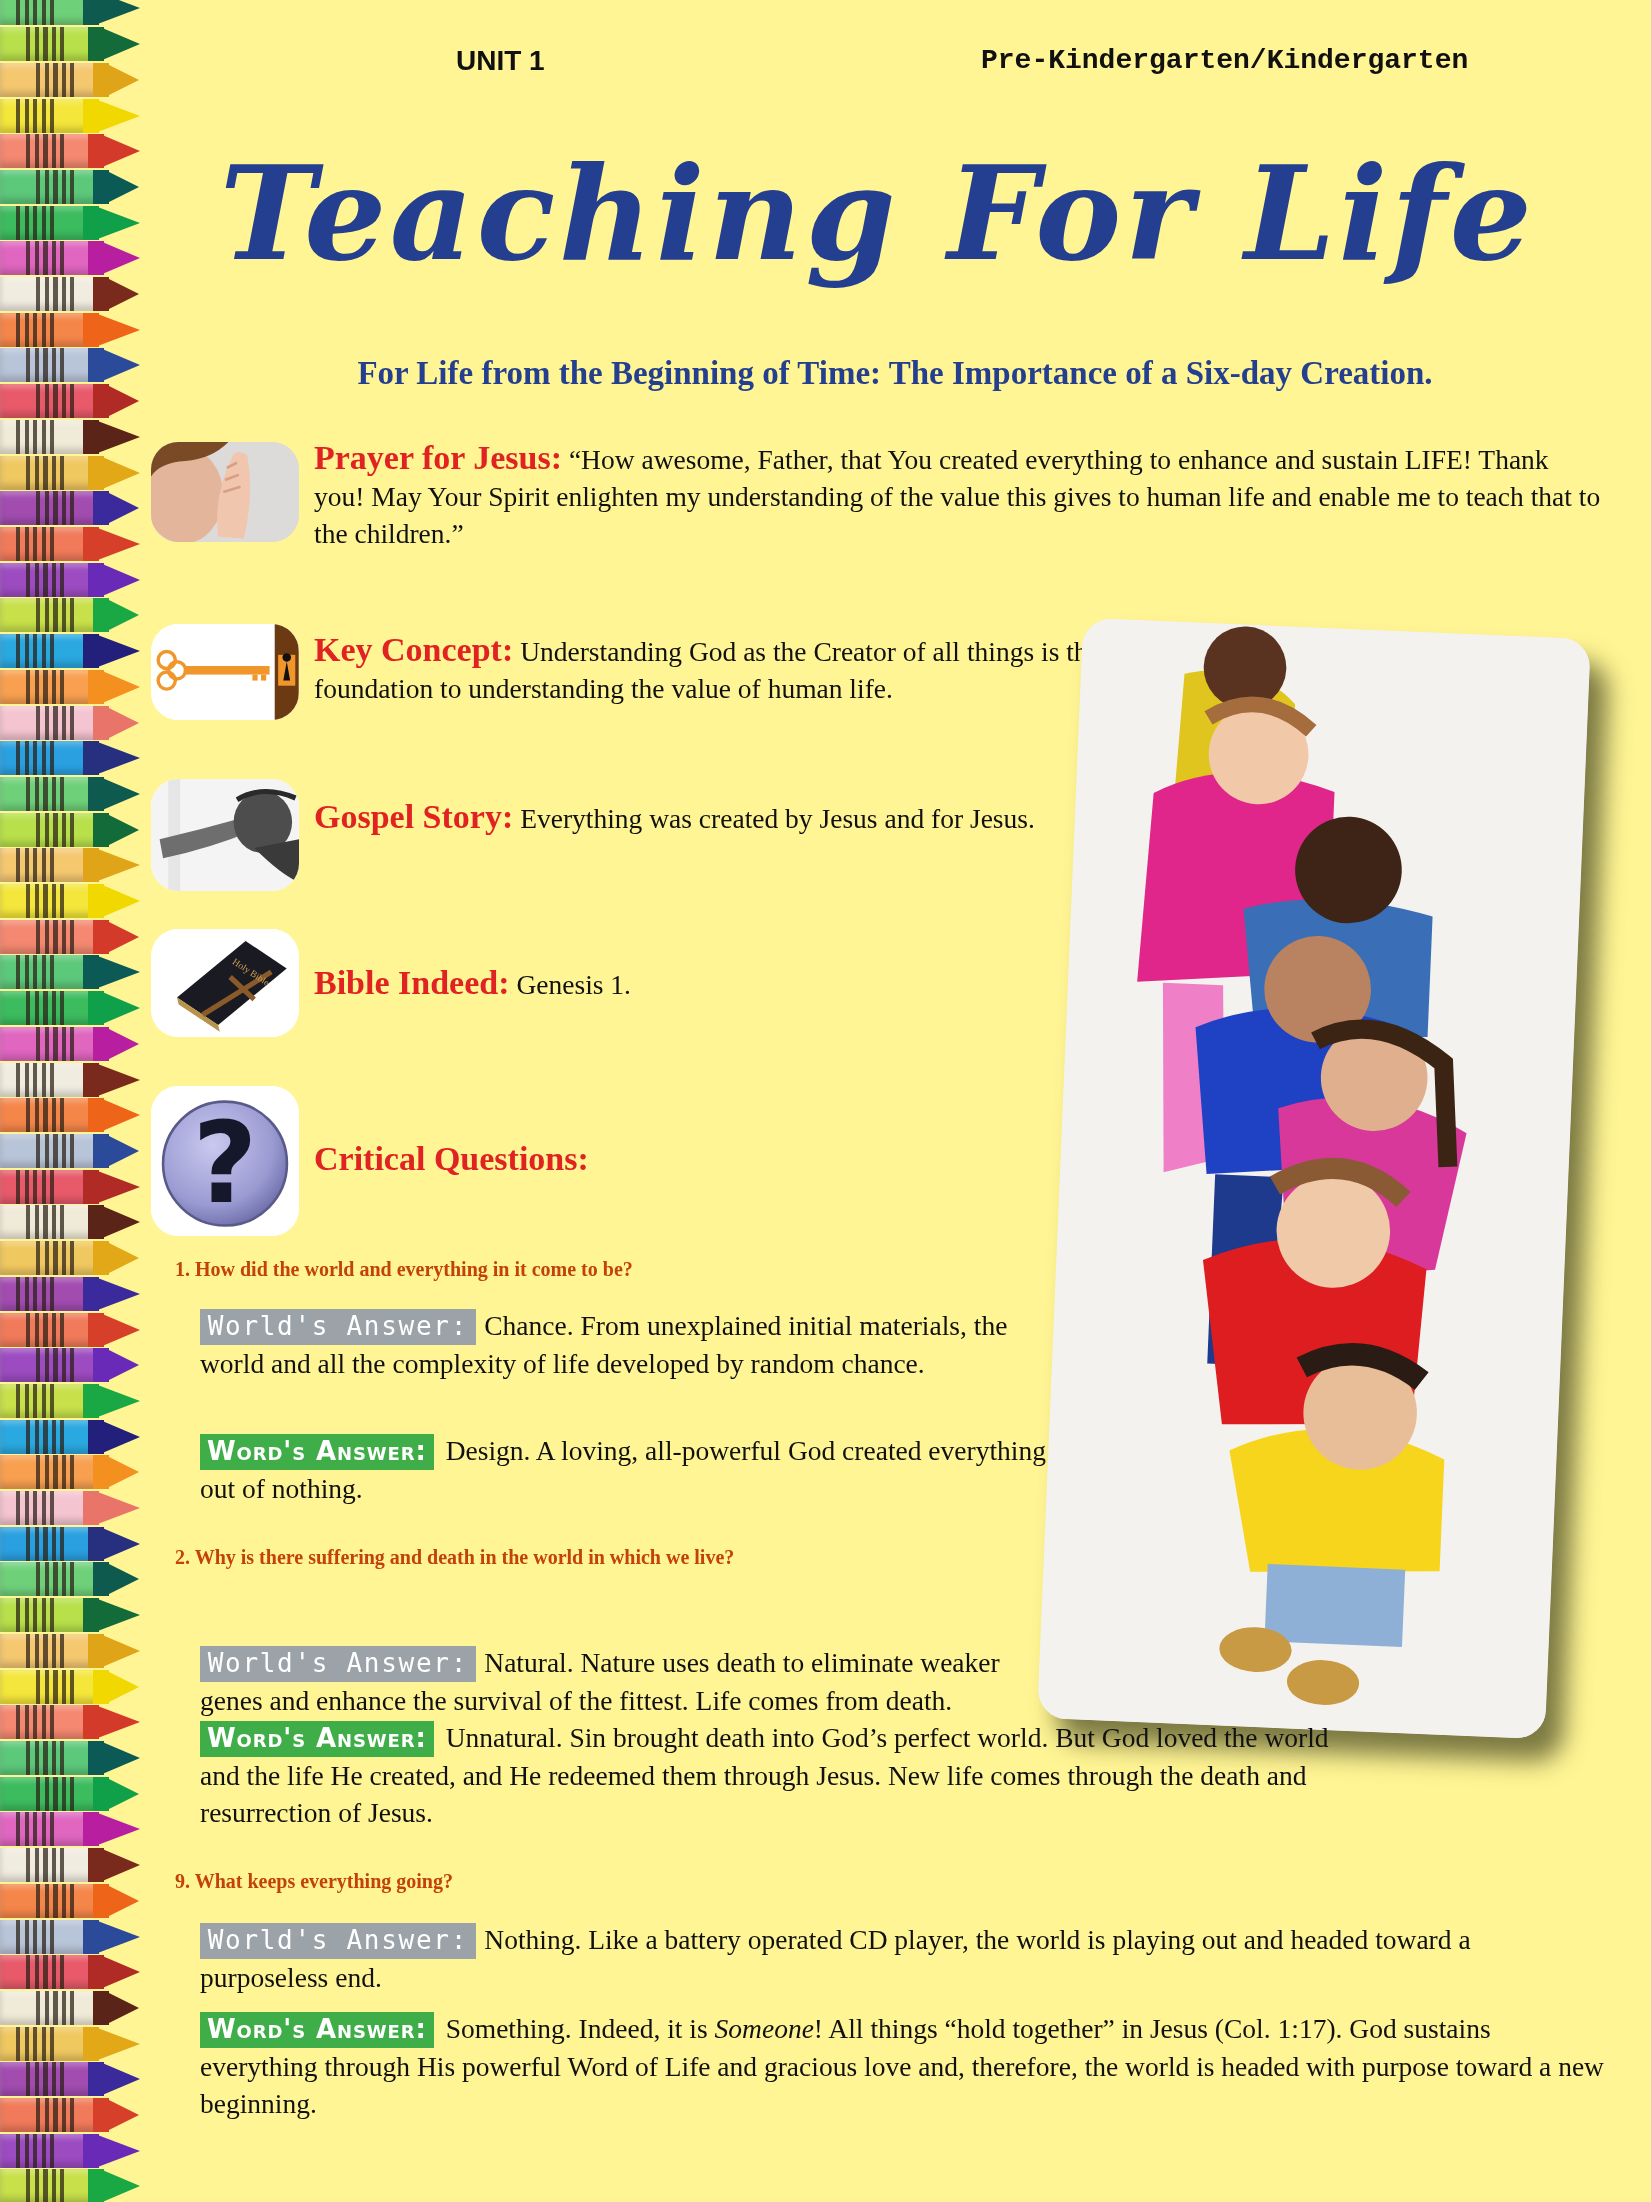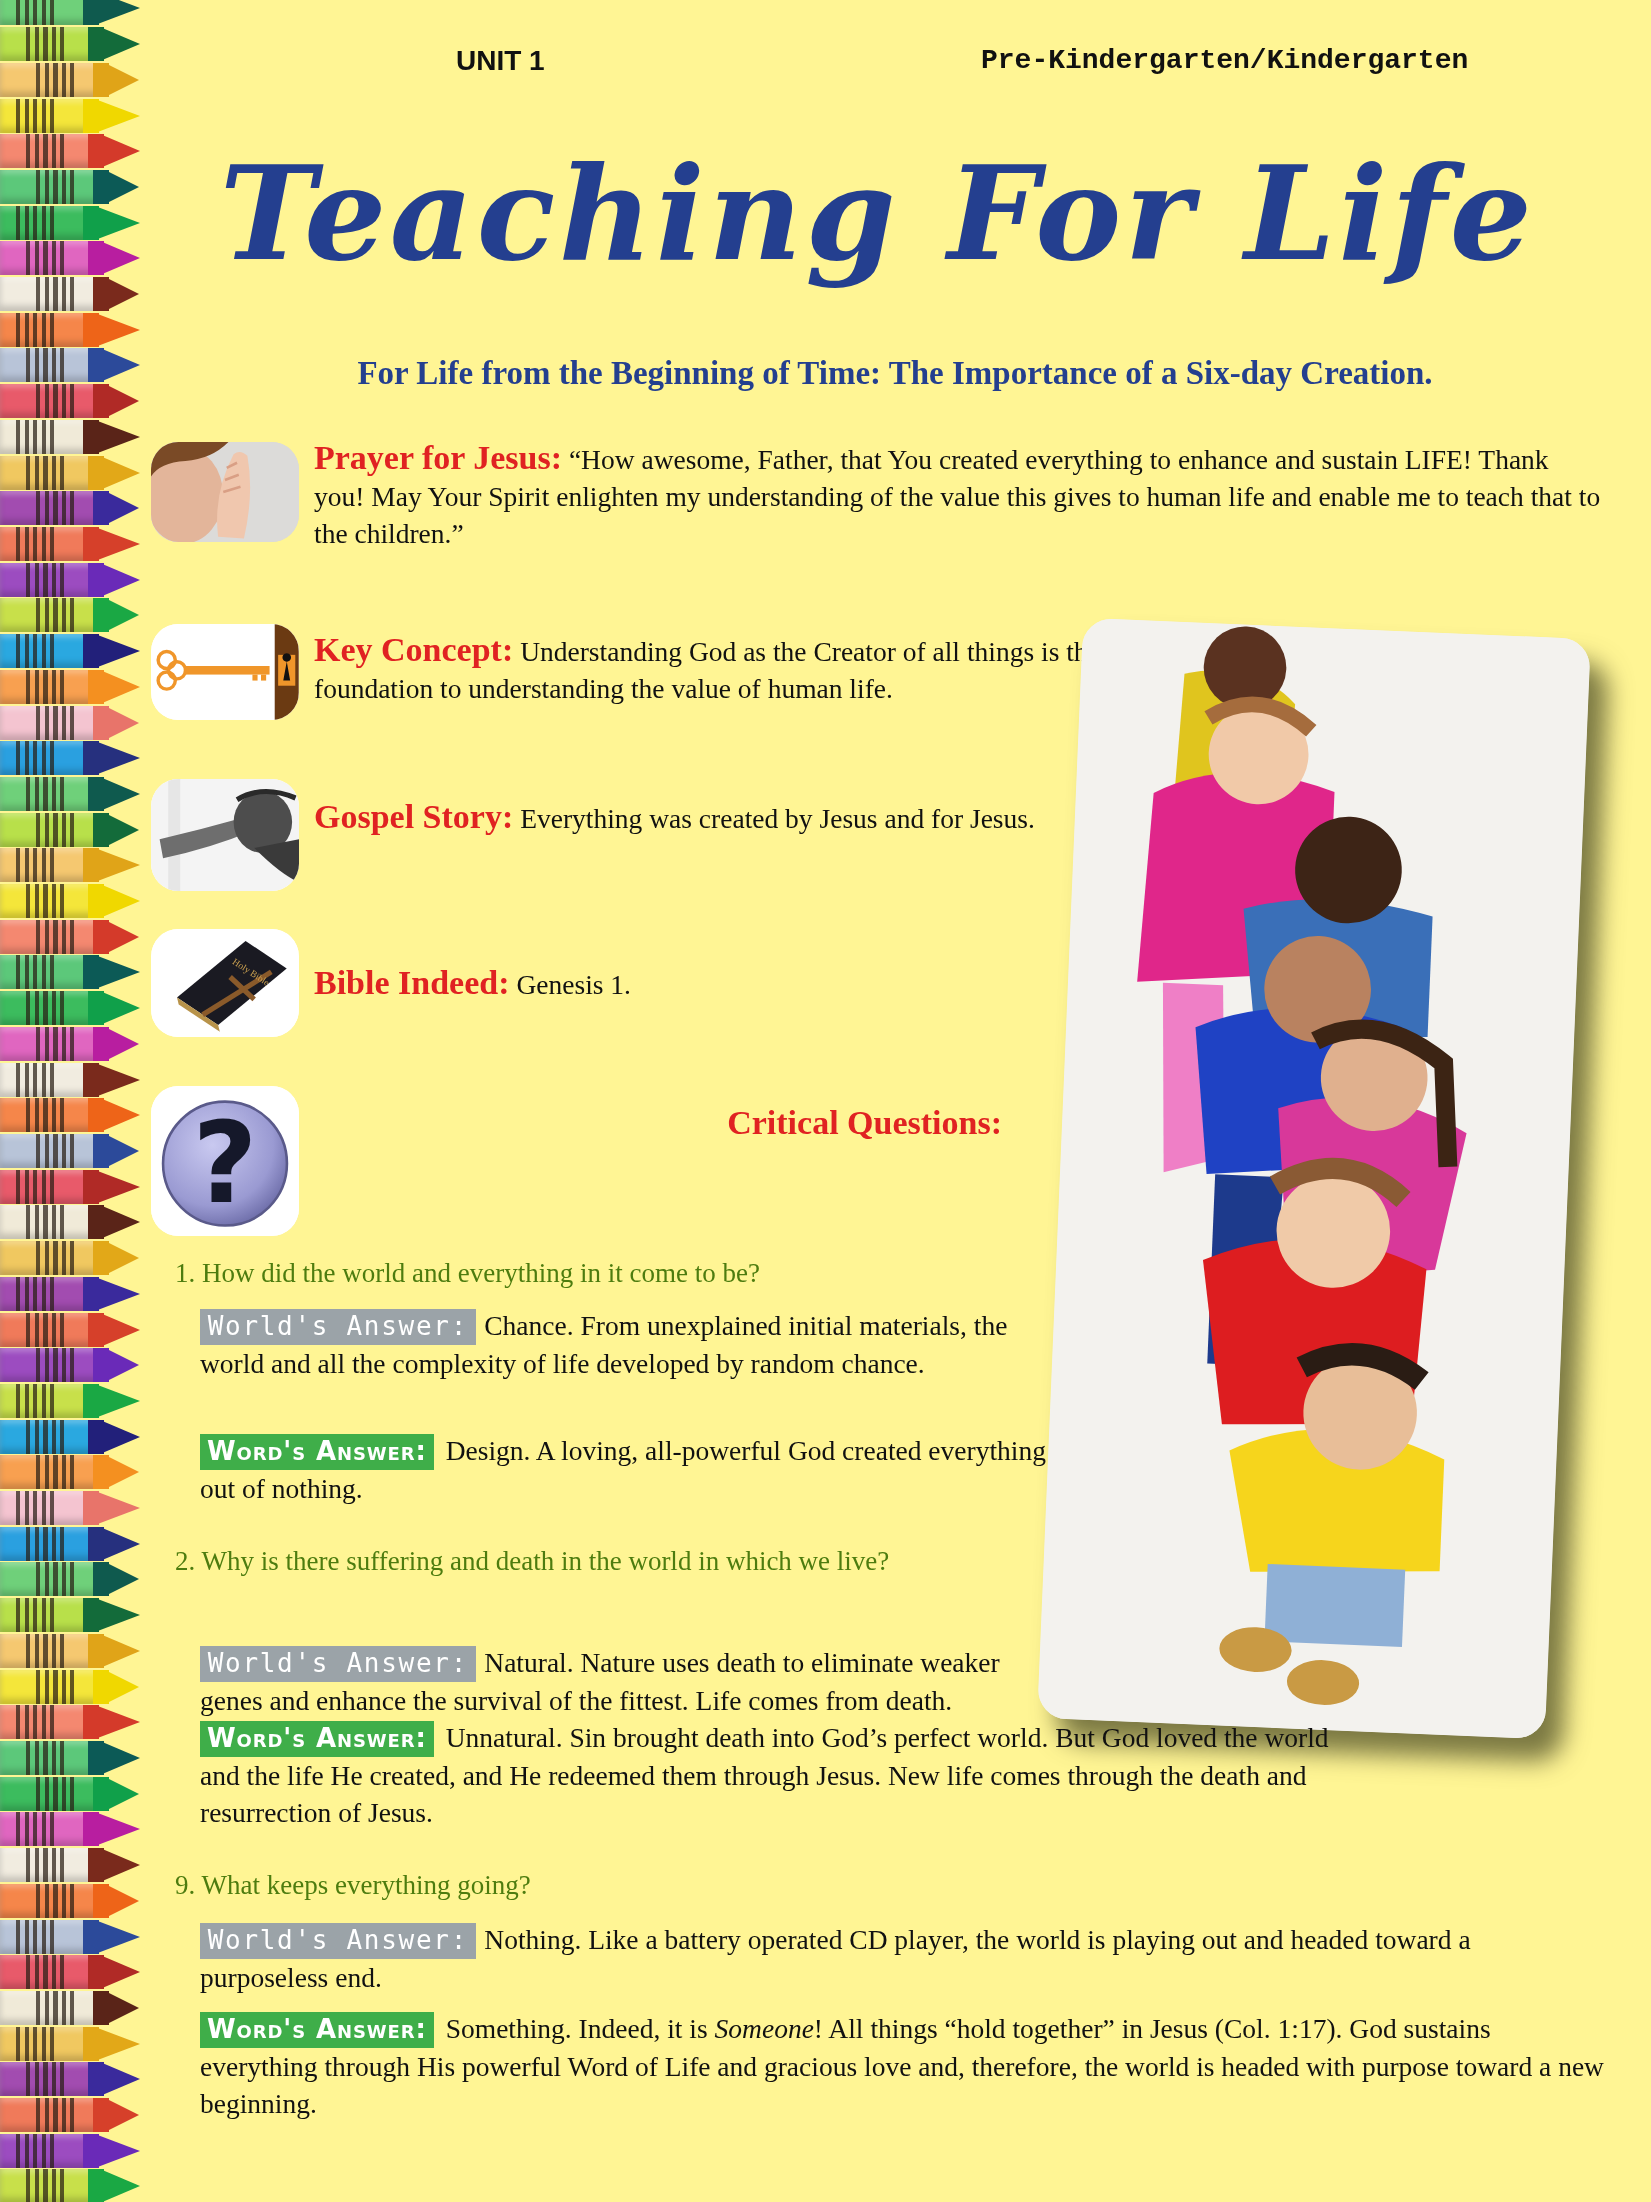--- a/index.html
+++ b/index.html
@@ -71,21 +71,21 @@
 
   .photo-card {
     position: absolute; left: 1060px; top: 628px; width: 508px; height: 1101px;
     background: #f3f2ee; border-radius: 29px;
     transform: rotate(2.4deg);
     box-shadow: 19px 22.4px 24px rgba(80,80,40,0.75);
     overflow: hidden;
   }
 
   .question {
-    position: absolute; left: 175px; font-weight: normal; font-size: 27px; color: #4d7c0f;
+    position: absolute; left: 175px; font-weight: bold; font-size: 20px; color: #c2410c;
   }
   .answer {
     position: absolute; left: 200px; font-size: 27.5px; line-height: 37px; color: #111;
   }
   .badge-world {
     display: inline-block; background: #9ba3a8; color: #fff;
     font-family: "DejaVu Sans Mono", "Liberation Mono", monospace;
     font-size: 26px; padding: 0.9px 7.7px 1.7px 7.7px; margin-right: 8.6px; letter-spacing: 1.7px;
     line-height: 33px;
   }
@@ -546,21 +546,21 @@
       <radialGradient id="qg" cx="40%" cy="35%" r="70%">
         <stop offset="0" stop-color="#c9c9f0"></stop>
         <stop offset="0.7" stop-color="#9a9ad2"></stop>
         <stop offset="1" stop-color="#6a6aa6"></stop>
       </radialGradient>
     </defs>
     <circle cx="86" cy="90" r="72" fill="url(#qg)" stroke="#5a5a8a" stroke-width="3"></circle>
     <text x="86" y="135" text-anchor="middle" font-size="130" font-weight="bold" fill="#15182a" font-family="DejaVu Sans, sans-serif">?</text>
   </svg>
 </div>
-<div class="section-text" style="top:1104px;width:688px;text-align:right;">
+<div class="section-text" style="top:1140px;width:688px;">
   <span class="section-label">Critical Questions:</span>
 </div>
 
 <div class="photo-card">
   <svg width="508" height="1101" viewBox="0 0 590 1280">
     <rect width="590" height="1280" fill="#f3f2ee"></rect>
 
     <path d="M120 60 Q200 40 250 90 L240 260 L110 300Z" fill="#e0c51e"></path>
     <circle cx="190" cy="50" r="48" fill="#5a3220"></circle>
 

